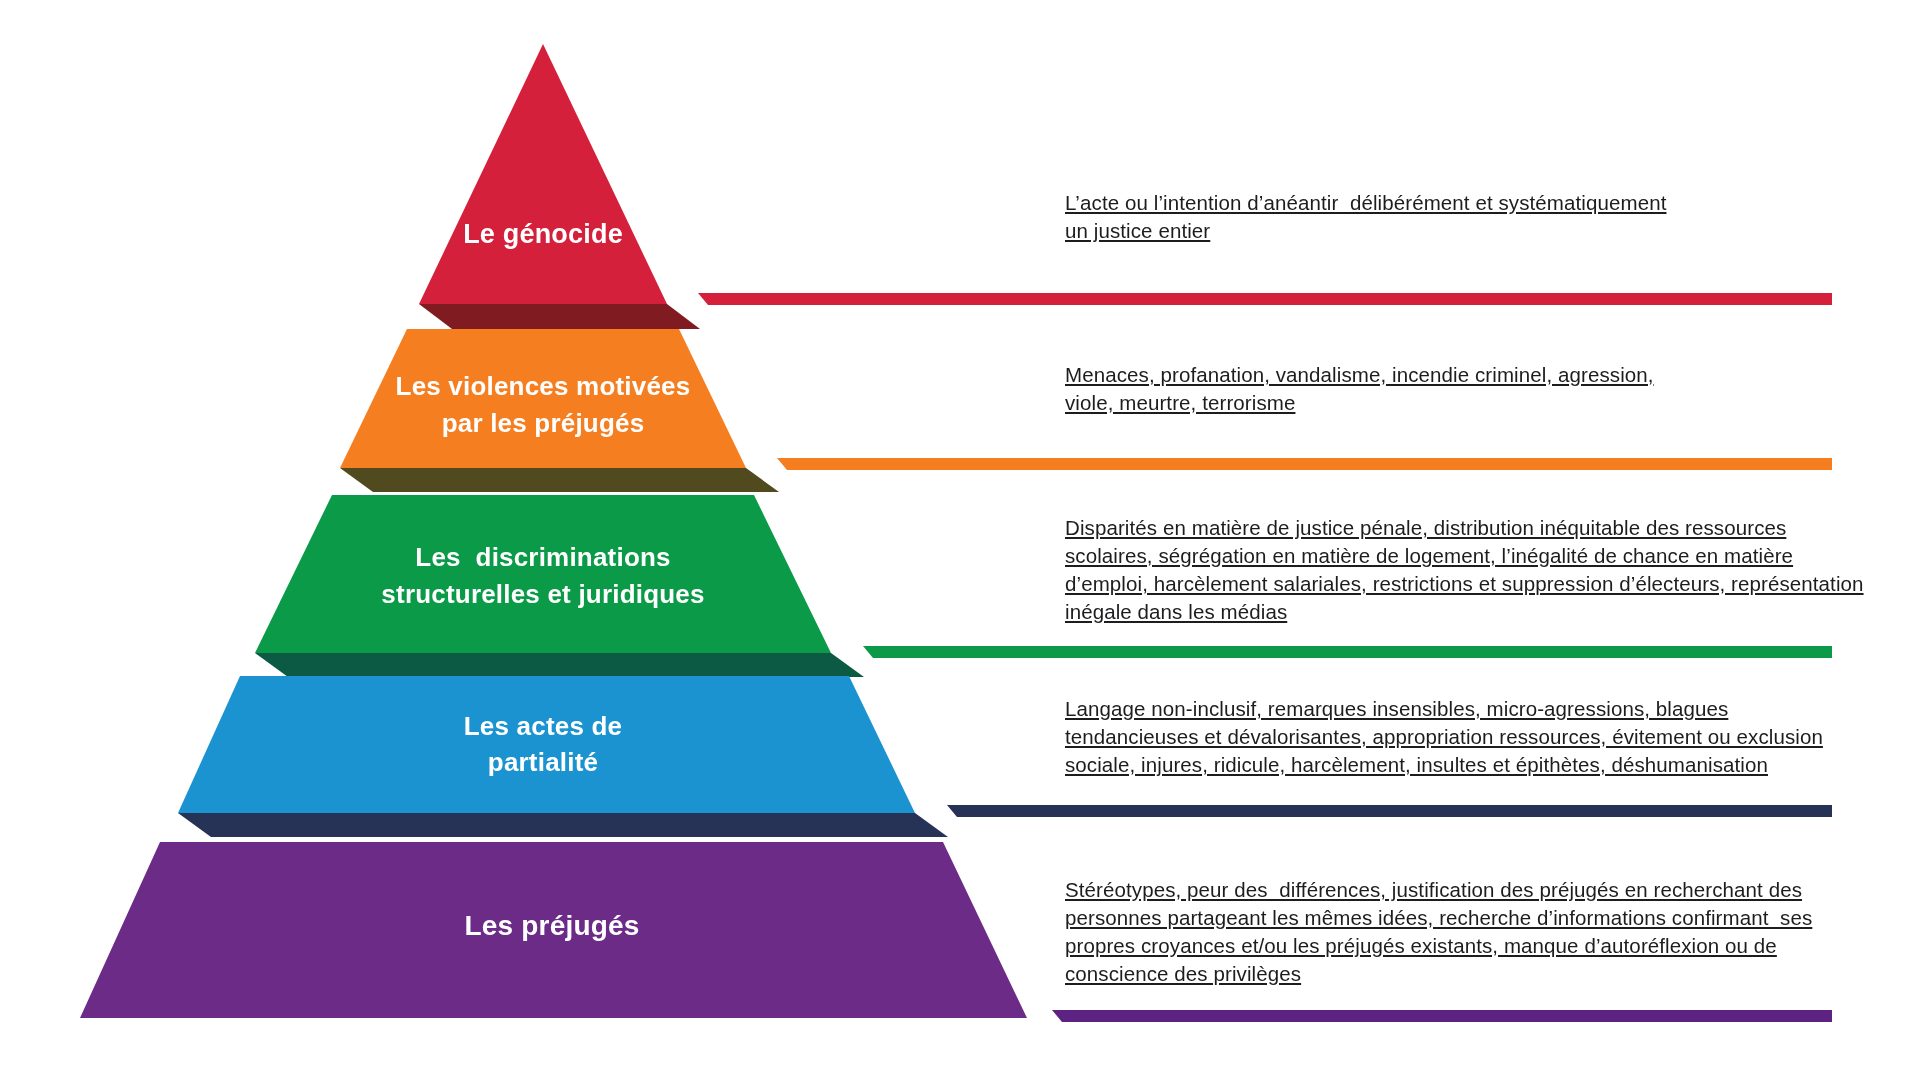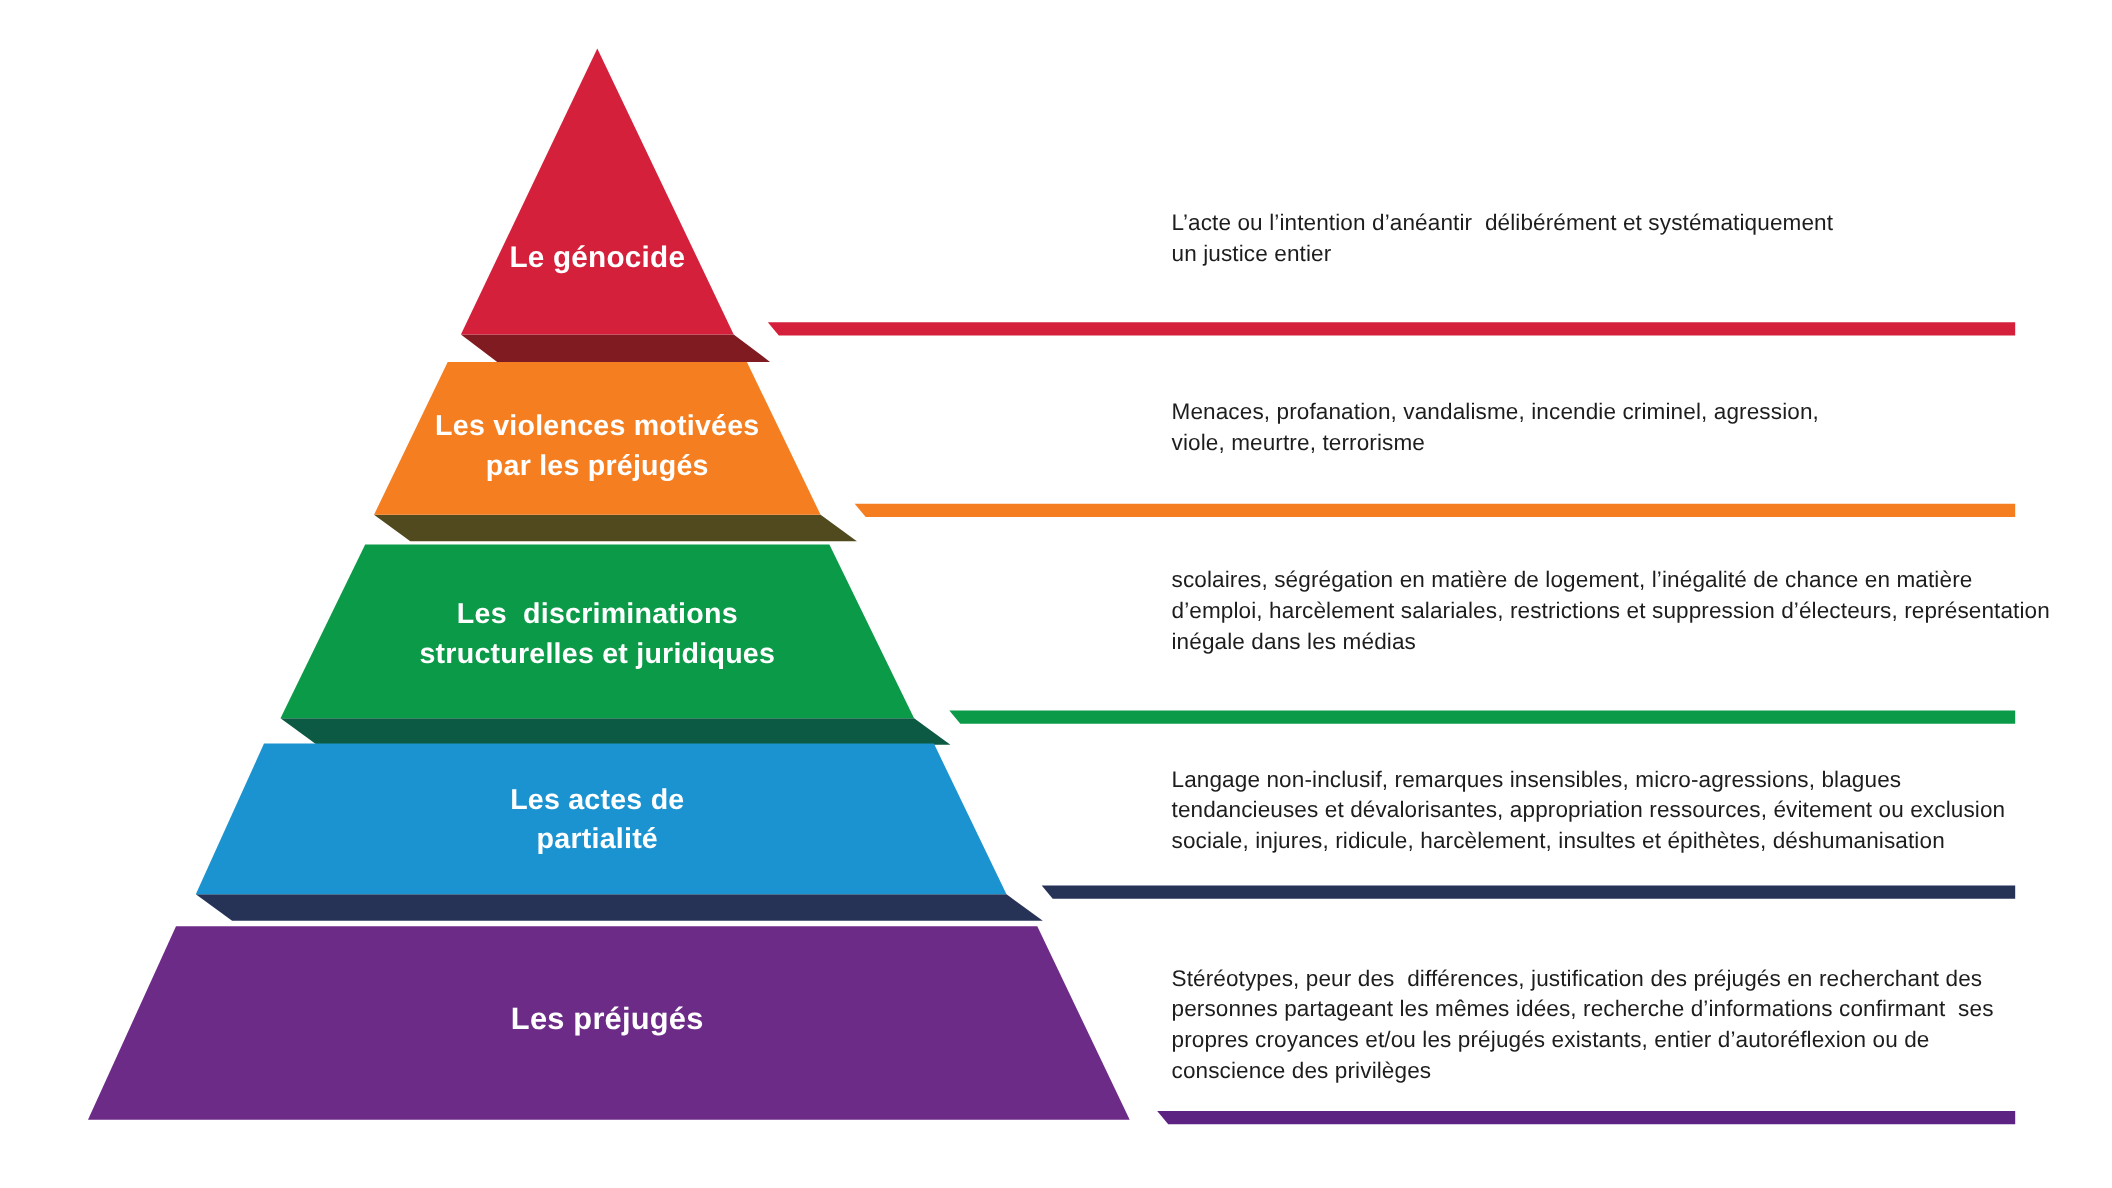--- a/index.html
+++ b/index.html
@@ -21,21 +21,21 @@
     letter-spacing:.2px;
   }
   .desc{
     position:absolute;
     left:1065px;
     color:#1d1d1f;
     font-size:20.5px;
     line-height:28px;
     letter-spacing:.1px;
   }
-  .desc div{white-space:pre;}
+  .desc div{white-space:pre;text-decoration:underline;}
 </style>
 </head>
 <body>
 
 <div id="canvas">
 
   <svg id="pyramid-svg" width="1920" height="1080" viewBox="0 0 1920 1080">
 
     <polygon points="419,304 667,304 700,329 452,329" fill="#801b22"></polygon>
     <polygon points="543,44 667,304 419,304" fill="#d5203b"></polygon>
@@ -69,31 +69,32 @@
     <div>L’acte ou l’intention d’anéantir  délibérément et systématiquement</div>
     <div>un justice entier</div>
   </div>
 
   <div class="desc" style="top:361px">
     <div>Menaces, profanation, vandalisme, incendie criminel, agression,</div>
     <div>viole, meurtre, terrorisme</div>
   </div>
 
   <div class="desc" style="top:514px">
+    <div>Disparités en matière de justice pénale, distribution inéquitable des ressources</div>
     <div>scolaires, ségrégation en matière de logement, l’inégalité de chance en matière</div>
     <div>d’emploi, harcèlement salariales, restrictions et suppression d’électeurs, représentation</div>
     <div>inégale dans les médias</div>
   </div>
 
   <div class="desc" style="top:695px">
     <div>Langage non-inclusif, remarques insensibles, micro-agressions, blagues</div>
     <div>tendancieuses et dévalorisantes, appropriation ressources, évitement ou exclusion</div>
     <div>sociale, injures, ridicule, harcèlement, insultes et épithètes, déshumanisation</div>
   </div>
 
   <div class="desc" style="top:876px">
     <div>Stéréotypes, peur des  différences, justification des préjugés en recherchant des</div>
     <div>personnes partageant les mêmes idées, recherche d’informations confirmant  ses</div>
-    <div>propres croyances et/ou les préjugés existants, entier d’autoréflexion ou de</div>
+    <div>propres croyances et/ou les préjugés existants, manque d’autoréflexion ou de</div>
     <div>conscience des privilèges</div>
   </div>
 
 </div>
 
 </body></html>

